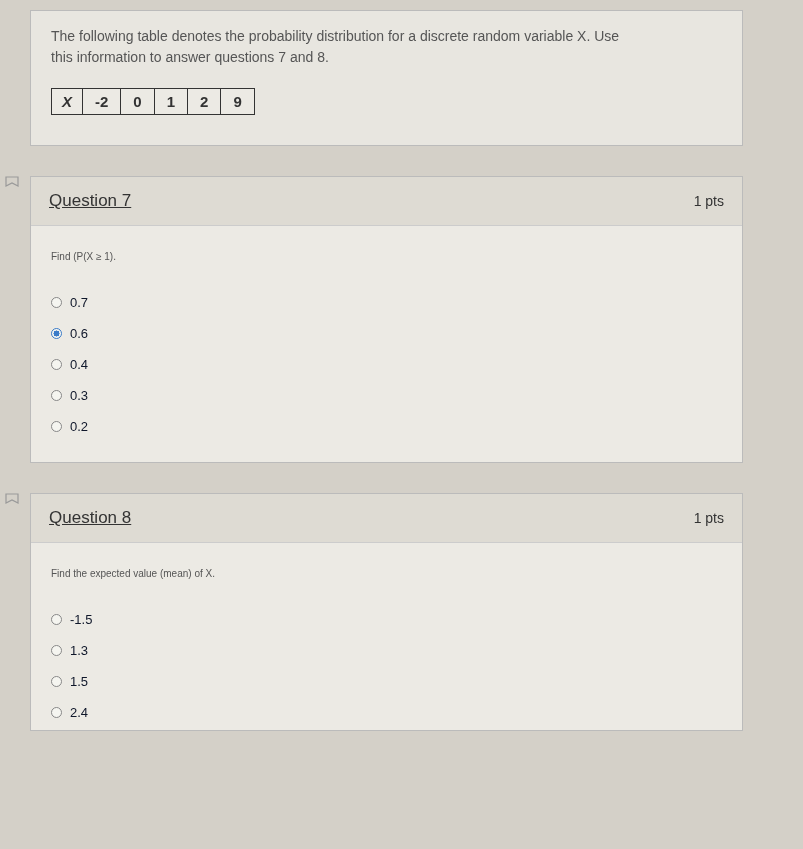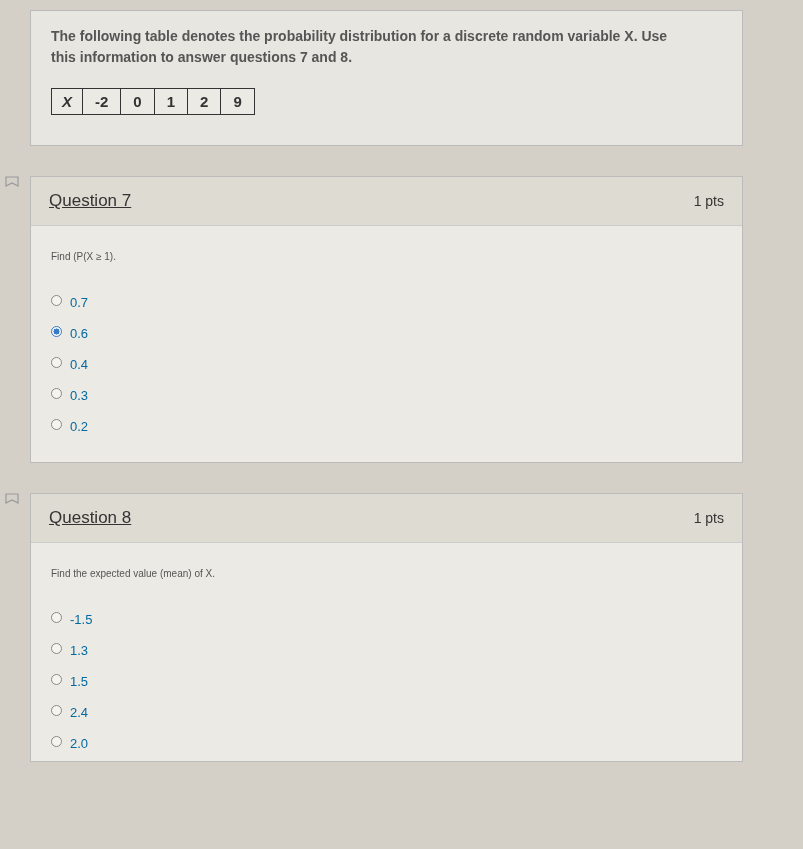--- a/index.html
+++ b/index.html
@@ -9,21 +9,21 @@
       color: #333;
       padding: 10px 30px 10px 0;
       width: 803px;
     }
     .passage-box {
       background-color: #e8e6e0;
       border: 1px solid #bbb;
       margin: 0 30px 30px 30px;
       padding: 15px 20px 30px 20px;
     }
-    .passage-text { color: #555; font-size: 14px; margin-bottom: 20px; line-height: 1.5; font-weight: bold; }
+    .passage-text { color: #555; font-size: 14px; margin-bottom: 20px; line-height: 1.5; }
     table.dist { border-collapse: collapse; margin-top: 5px; }
     table.dist td, table.dist th {
       border: 1px solid #333;
       padding: 4px 12px;
       text-align: center;
       font-size: 15px;
       font-weight: bold;
       background: #eceae4;
     }
     table.dist .row-header { font-style: italic; padding: 4px 10px; }
@@ -37,21 +37,21 @@
       justify-content: space-between;
       align-items: center;
       padding: 14px 18px;
       background-color: #dedbd3;
       border-bottom: 1px solid #ccc;
     }
     .question-title { font-size: 17px; color: #333; text-decoration: underline; }
     .points { font-size: 14px; color: #333; }
     .question-body { padding: 25px 20px 20px 20px; }
     .prompt { color: #555; font-size: 10px; margin-bottom: 25px; }
-    .option { padding: 8px 0; font-size: 13px; color: #0369a1; display: flex; align-items: flex-start; gap: 8px; }
+    .option { padding: 8px 0; font-size: 13px; color: #0f172a; display: flex; align-items: center; gap: 8px; }
     .radio-empty {
       display: inline-block;
       width: 11px; height: 11px;
       border: 1px solid #888;
       border-radius: 50%;
       background: #f5f5f0;
     }
     .radio-filled {
       display: inline-block;
       width: 11px; height: 11px;
@@ -145,19 +145,15 @@
           <span>1.3</span>
         </div>
       <div class="option">
           <span class="radio-empty"></span>
           <span>1.5</span>
         </div>
       <div class="option">
           <span class="radio-empty"></span>
           <span>2.4</span>
         </div>
-      <div class="option">
-          <span class="radio-empty"></span>
-          <span>2.0</span>
-        </div>
     </div>
   </div>
 </div>
 
 </body></html>

